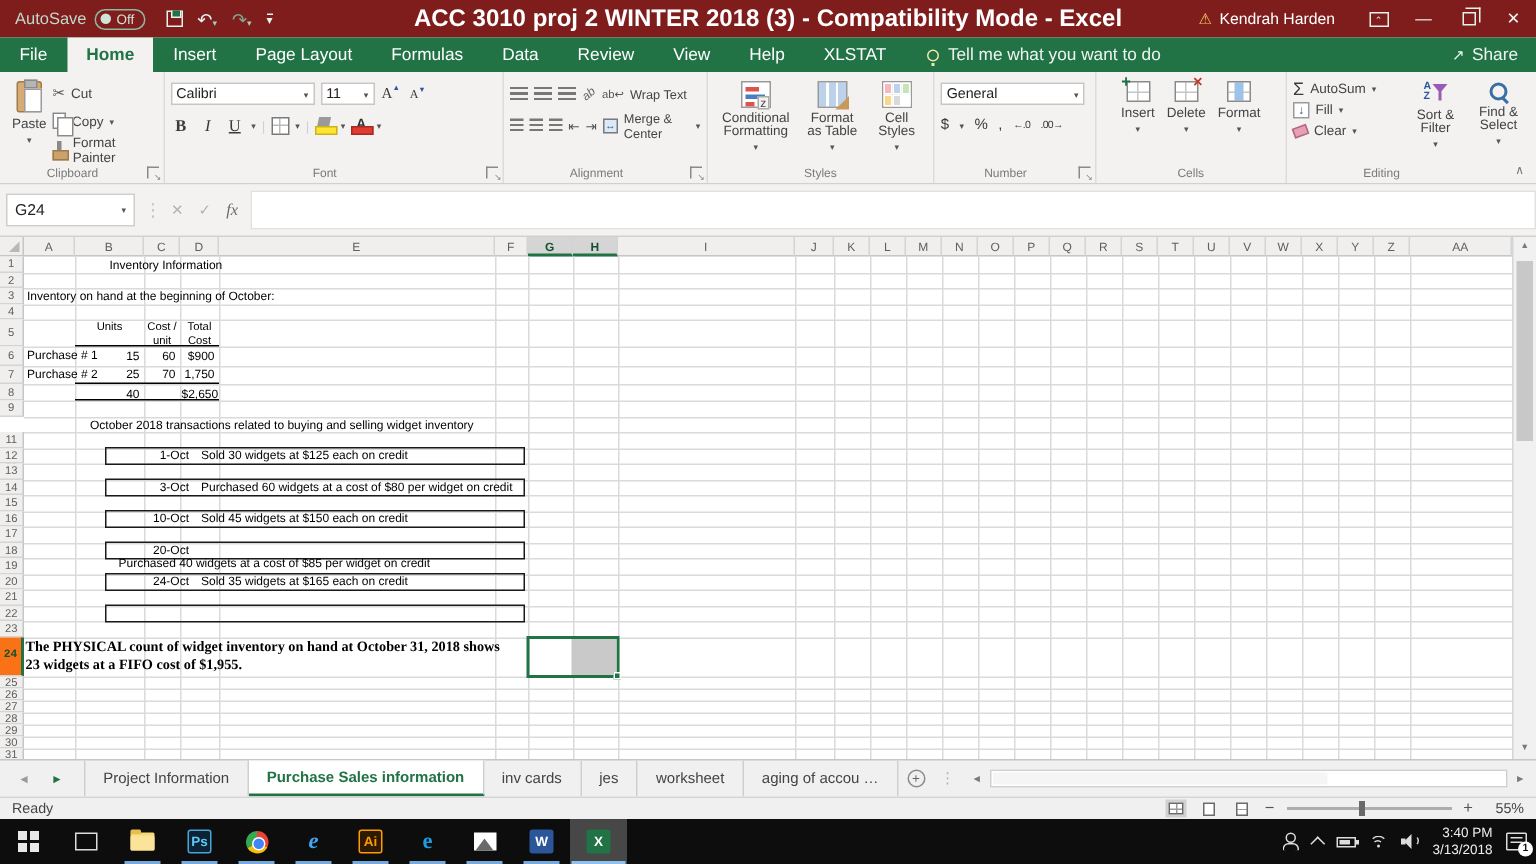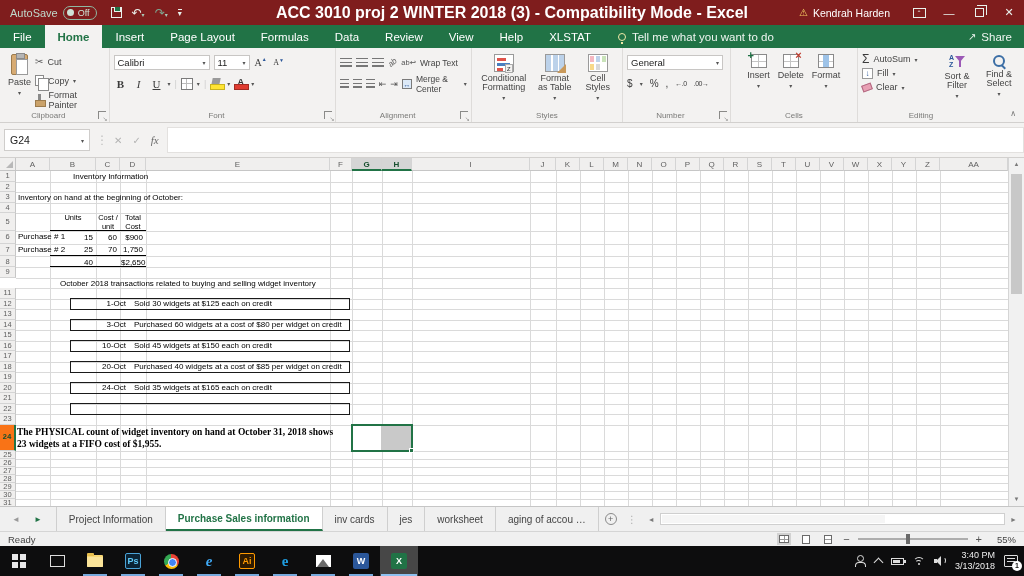--- a/index.html
+++ b/index.html
@@ -622,21 +622,21 @@
           <div class="tx-desc">Sold 30 widgets at $125 each on credit</div>
         </div>
         <div class="tx-box" style="left: 50px; width: 280px; top: 161px; height: 12px;">
           <div class="tx-date">3-Oct</div>
           <div class="tx-desc">Purchased 60 widgets at a cost of $80 per widget on credit</div>
         </div>
         <div class="tx-box" style="left: 50px; width: 280px; top: 182px; height: 12px;">
           <div class="tx-date">10-Oct</div>
           <div class="tx-desc">Sold 45 widgets at $150 each on credit</div>
         </div>
-        <div class="tx-box" style="left: 50px; width: 280px; top: 203px; height: 12px;">
+        <div class="tx-box" style="left: 50px; width: 280px; top: 203px; height: 12px; flex-direction: column;">
           <div class="tx-date">20-Oct</div>
           <div class="tx-desc">Purchased 40 widgets at a cost of $85 per widget on credit</div>
         </div>
         <div class="tx-box" style="left: 50px; width: 280px; top: 224px; height: 12px;">
           <div class="tx-date">24-Oct</div>
           <div class="tx-desc">Sold 35 widgets at $165 each on credit</div>
         </div>
         <div class="tx-box" style="left: 50px; width: 280px; top: 245px; height: 12px;">
           <div class="tx-date"></div>
           <div class="tx-desc"></div>

